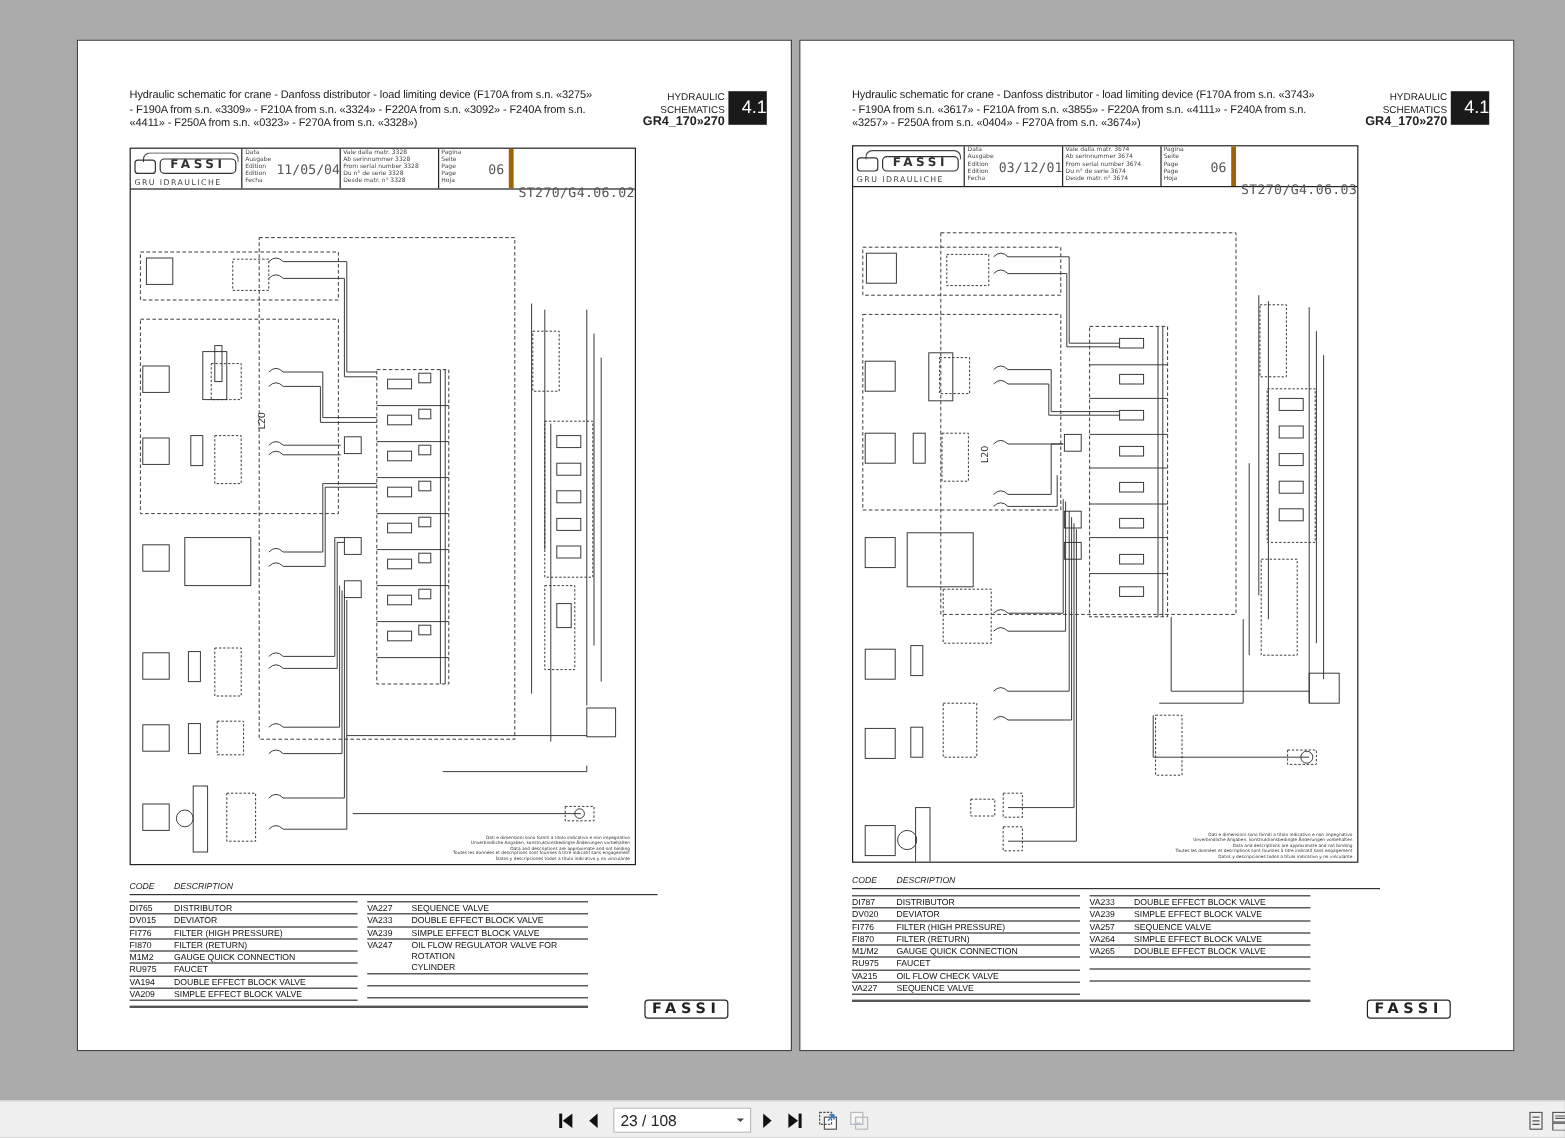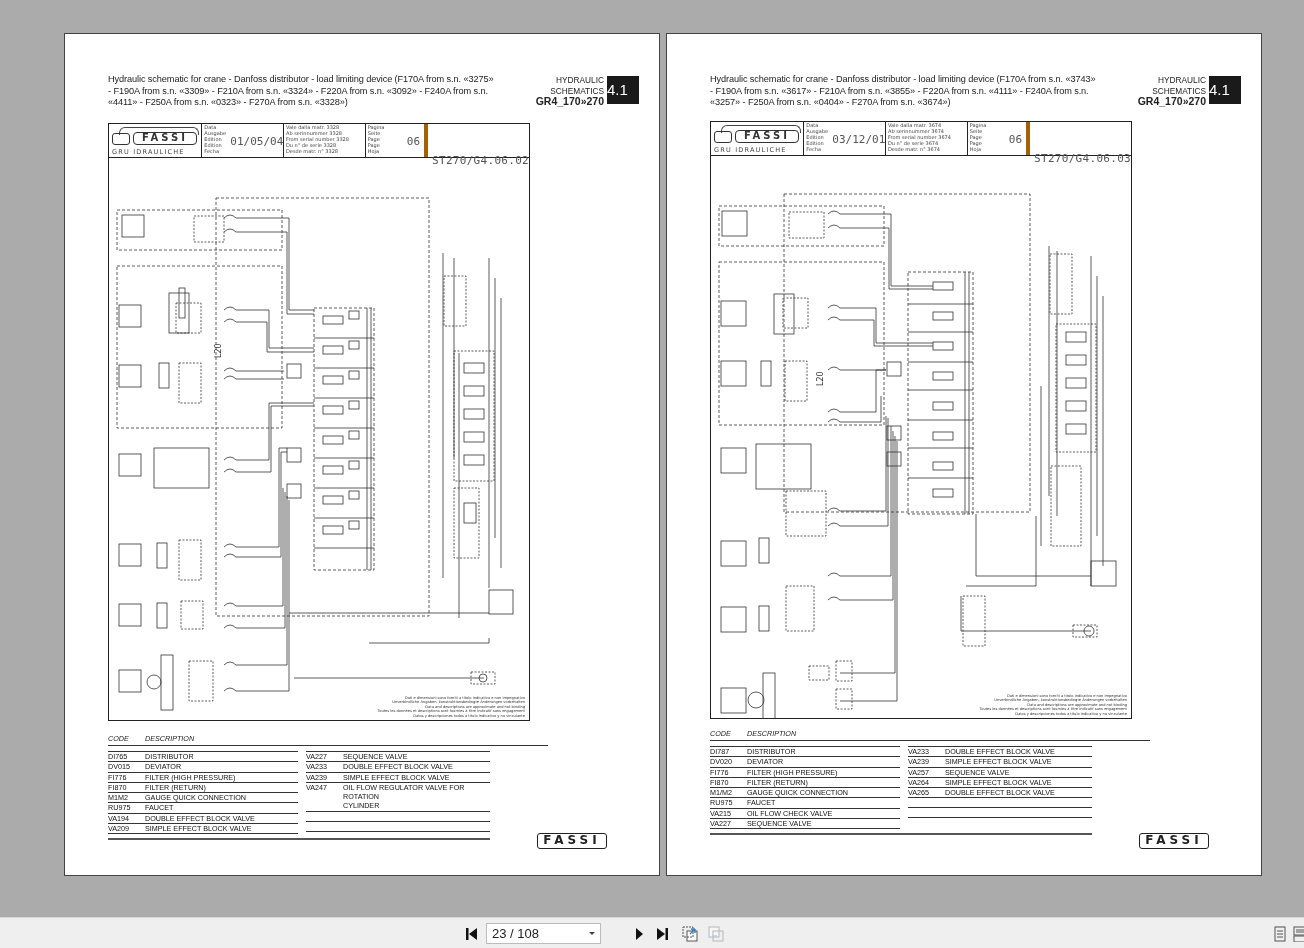--- a/index.html
+++ b/index.html
@@ -4,21 +4,21 @@
 <style>
   * { box-sizing: border-box; margin: 0; padding: 0; }
   html, body { width: 1304px; height: 948px; overflow: hidden; background: #ababab; font-family: "Liberation Sans", sans-serif; }
   .viewer { position: absolute; left: 0; top: 0; width: 1304px; height: 917px; background: #ababab; }
   .page { position: absolute; top: 33px; width: 596px; height: 843px; background: #ffffff; border: 1px solid #444; }
   .page.p1 { left: 64px; }
   .page.p2 { left: 666px; }
   .hdr-title { position: absolute; left: 43px; top: 40px; width: 390px; font-size: 9.2px; line-height: 11.5px; color: #222; letter-spacing: -0.1px; }
   .hdr-right { position: absolute; right: 55px; top: 41px; text-align: right; font-size: 8.3px; line-height: 10.5px; color: #222; }
   .hdr-right .code { font-weight: bold; font-size: 10.5px; margin-top: 0; }
-  .hdr-box { position: absolute; right: 20px; top: 42px; width: 32px; height: 28px; background: #1a1a1a; color: #fff; font-size: 15px; line-height: 28px; text-align: left; }
+  .hdr-box { position: absolute; right: 20px; top: 42px; width: 32px; height: 28px; background: #1a1a1a; color: #fff; font-size: 15px; line-height: 28px; text-align: right; }
   .sheet { position: absolute; left: 43px; top: 89px; width: 422px; height: 598px; border: 1px solid #222; }
   .tblock { position: absolute; left: 0; top: 0; width: 420px; height: 34px; border-bottom: 1px solid #222; display: flex; font-family: "DejaVu Sans Mono", monospace; color: #444; }
   .tb-logo { width: 96px; border-right: 1px solid #222; position: relative; }
   .tb-logo .fassi { position: absolute; left: 24px; top: 8px; width: 64px; height: 13px; border: 1.5px solid #333; border-radius: 4px; font-size: 10px; line-height: 10px; text-align: center; letter-spacing: 3px; font-weight: bold; color: #333; font-family: "DejaVu Sans", sans-serif; }
   .tb-logo .truck { position: absolute; left: 3px; top: 9px; width: 18px; height: 12px; border: 1.5px solid #333; border-radius: 3px; }
   .tb-logo .hose { position: absolute; left: 10px; top: 3px; width: 80px; height: 8px; border-top: 1.5px solid #444; border-left: 1.5px solid #444; border-right: 1.5px solid #444; border-radius: 6px 6px 0 0; }
   .tb-logo .sub { position: absolute; left: 3px; bottom: 1px; font-size: 6.5px; letter-spacing: 1.2px; font-family: "DejaVu Sans", sans-serif; color: #444; margin-top: 20px; }
   .tb-date { width: 84px; border-right: 1px solid #222; position: relative; }
   .tb-lbls { position: absolute; left: 2px; top: 1px; font-size: 5px; line-height: 5.9px; font-family: "DejaVu Sans", sans-serif; }
   .tb-date .val { position: absolute; left: 28px; top: 11px; font-size: 11px; color: #555; }
@@ -35,21 +35,21 @@
   .leg-col { width: 190px; border-top: 1px solid #333; }
   .leg-col + .leg-col { margin-left: 8px; width: 184px; }
   .leg-row { display: flex; font-size: 7.2px; line-height: 9.3px; border-bottom: 1px solid #333; color: #111; text-transform: uppercase; }
   .leg-row .c { width: 37px; }
   .leg-row .d { flex: 1; }
   .leg-row.blank { height: 10px; }
   .leg-foot { border-top: 2px solid #555; margin-top: 4px; width: 382px; }
   .fassi-brand { position: absolute; right: 52px; top: 799px; width: 70px; height: 16px; border: 1.5px solid #222; border-radius: 3px; font-weight: bold; font-size: 12px; letter-spacing: 4px; text-align: center; line-height: 13px; color: #222; font-family: "DejaVu Sans", sans-serif; }
   .toolbar { position: absolute; left: 0; top: 917px; width: 1304px; height: 31px; background: #efefef; border-top: 1px solid #d8d8d8; }
   .tbtn { position: absolute; top: 6px; width: 20px; height: 20px; display: flex; align-items: center; justify-content: center; color: #111; font-size: 13px; cursor: pointer; }
-  .page-select { position: absolute; left: 486px; top: 5px; width: 115px; height: 21px; border: 1px solid #bcbcbc; background: #fff; font-size: 13px; line-height: 19px; padding-left: 5px; color: #222; }
+  .page-select { position: absolute; left: 511px; top: 5px; width: 115px; height: 21px; border: 1px solid #bcbcbc; background: #fff; font-size: 13px; line-height: 19px; padding-left: 5px; color: #222; }
   .page-select .caret { position: absolute; right: 5px; top: 8px; width: 0; height: 0; border-left: 3px solid transparent; border-right: 3px solid transparent; border-top: 3px solid #444; }
   svg text { font-family: "DejaVu Sans", sans-serif; }
 </style>
 </head>
 <body>
 
 <div class="viewer">
 
   <div class="page p1">
     <div class="hdr-title">
@@ -73,21 +73,21 @@
           <div class="sub">GRU IDRAULICHE</div>
         </div>
         <div class="tb-date">
           <div class="tb-lbls">
             <div>Data</div>
             <div>Ausgabe</div>
             <div>Edition</div>
             <div>Edition</div>
             <div>Fecha</div>
           </div>
-          <div class="val">01/05/04</div>
+          <div class="val">11/05/04</div>
         </div>
         <div class="tb-ser">
           <div>Vale dalla matr. 3328</div>
           <div>Ab serinnummer 3328</div>
           <div>From serial number 3328</div>
           <div>Du n° de serie 3328</div>
           <div>Desde matr. n° 3328</div>
         </div>
         <div class="tb-page">
           <div class="tb-lbls">

